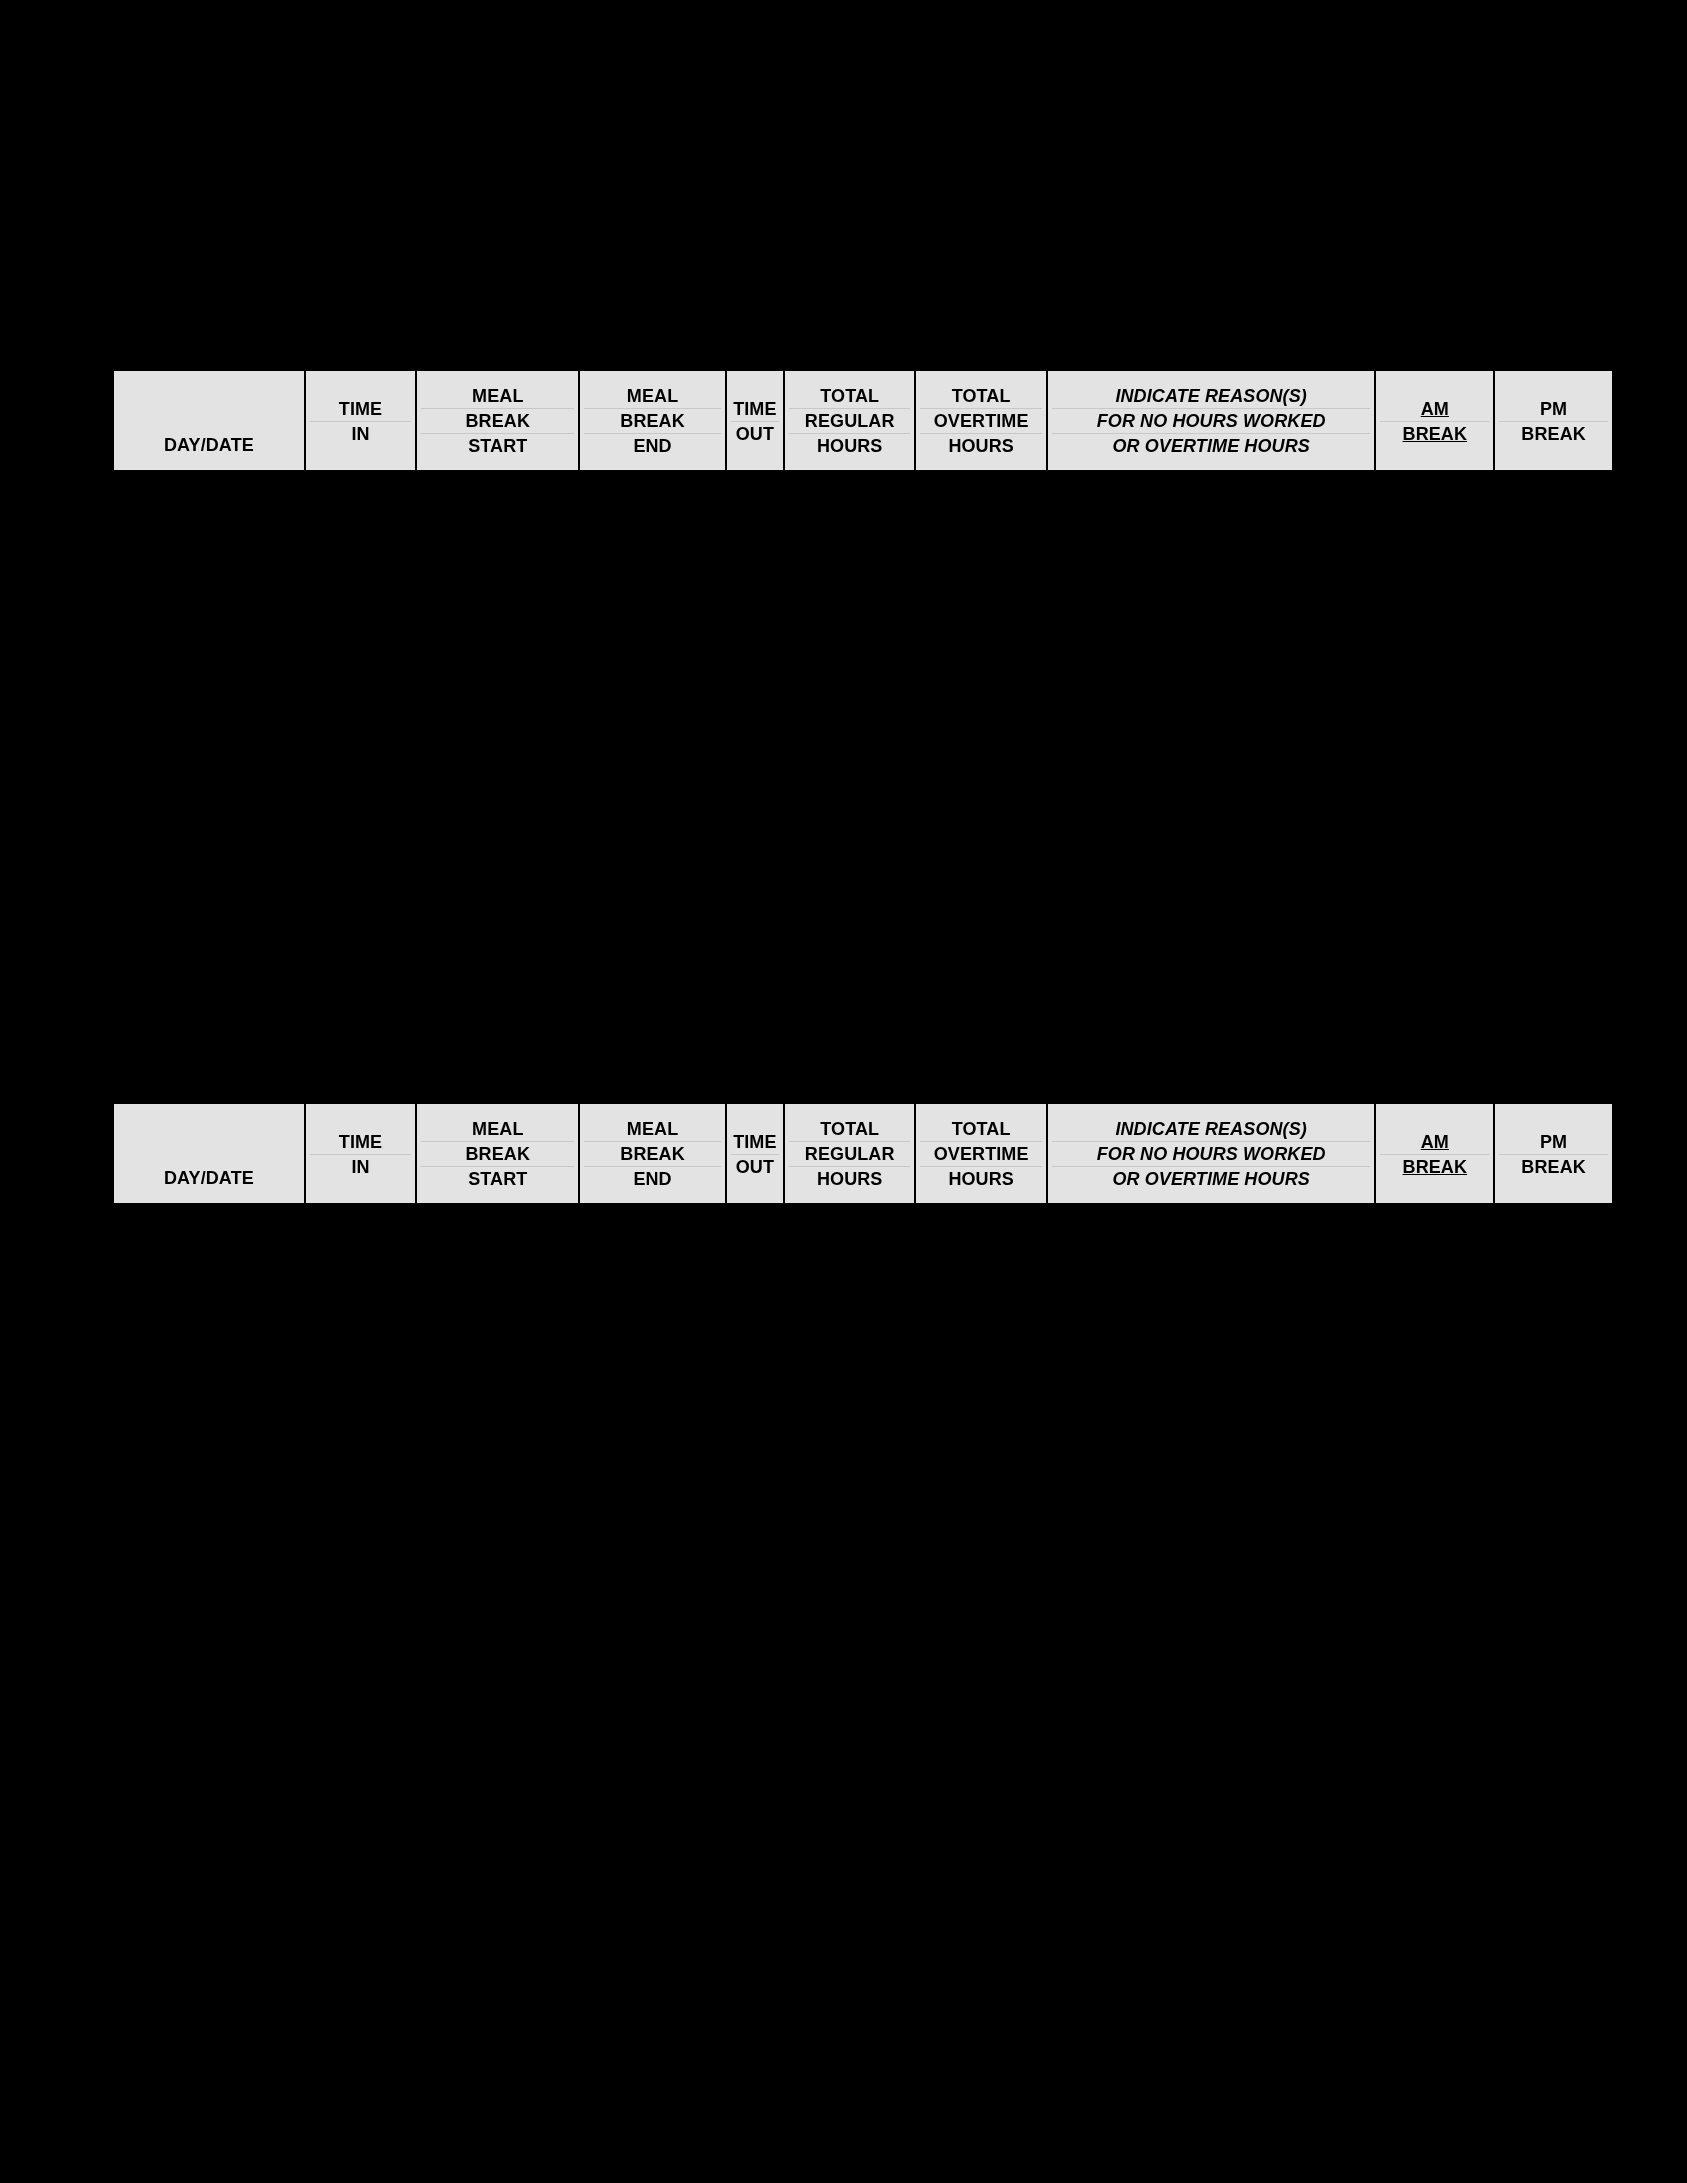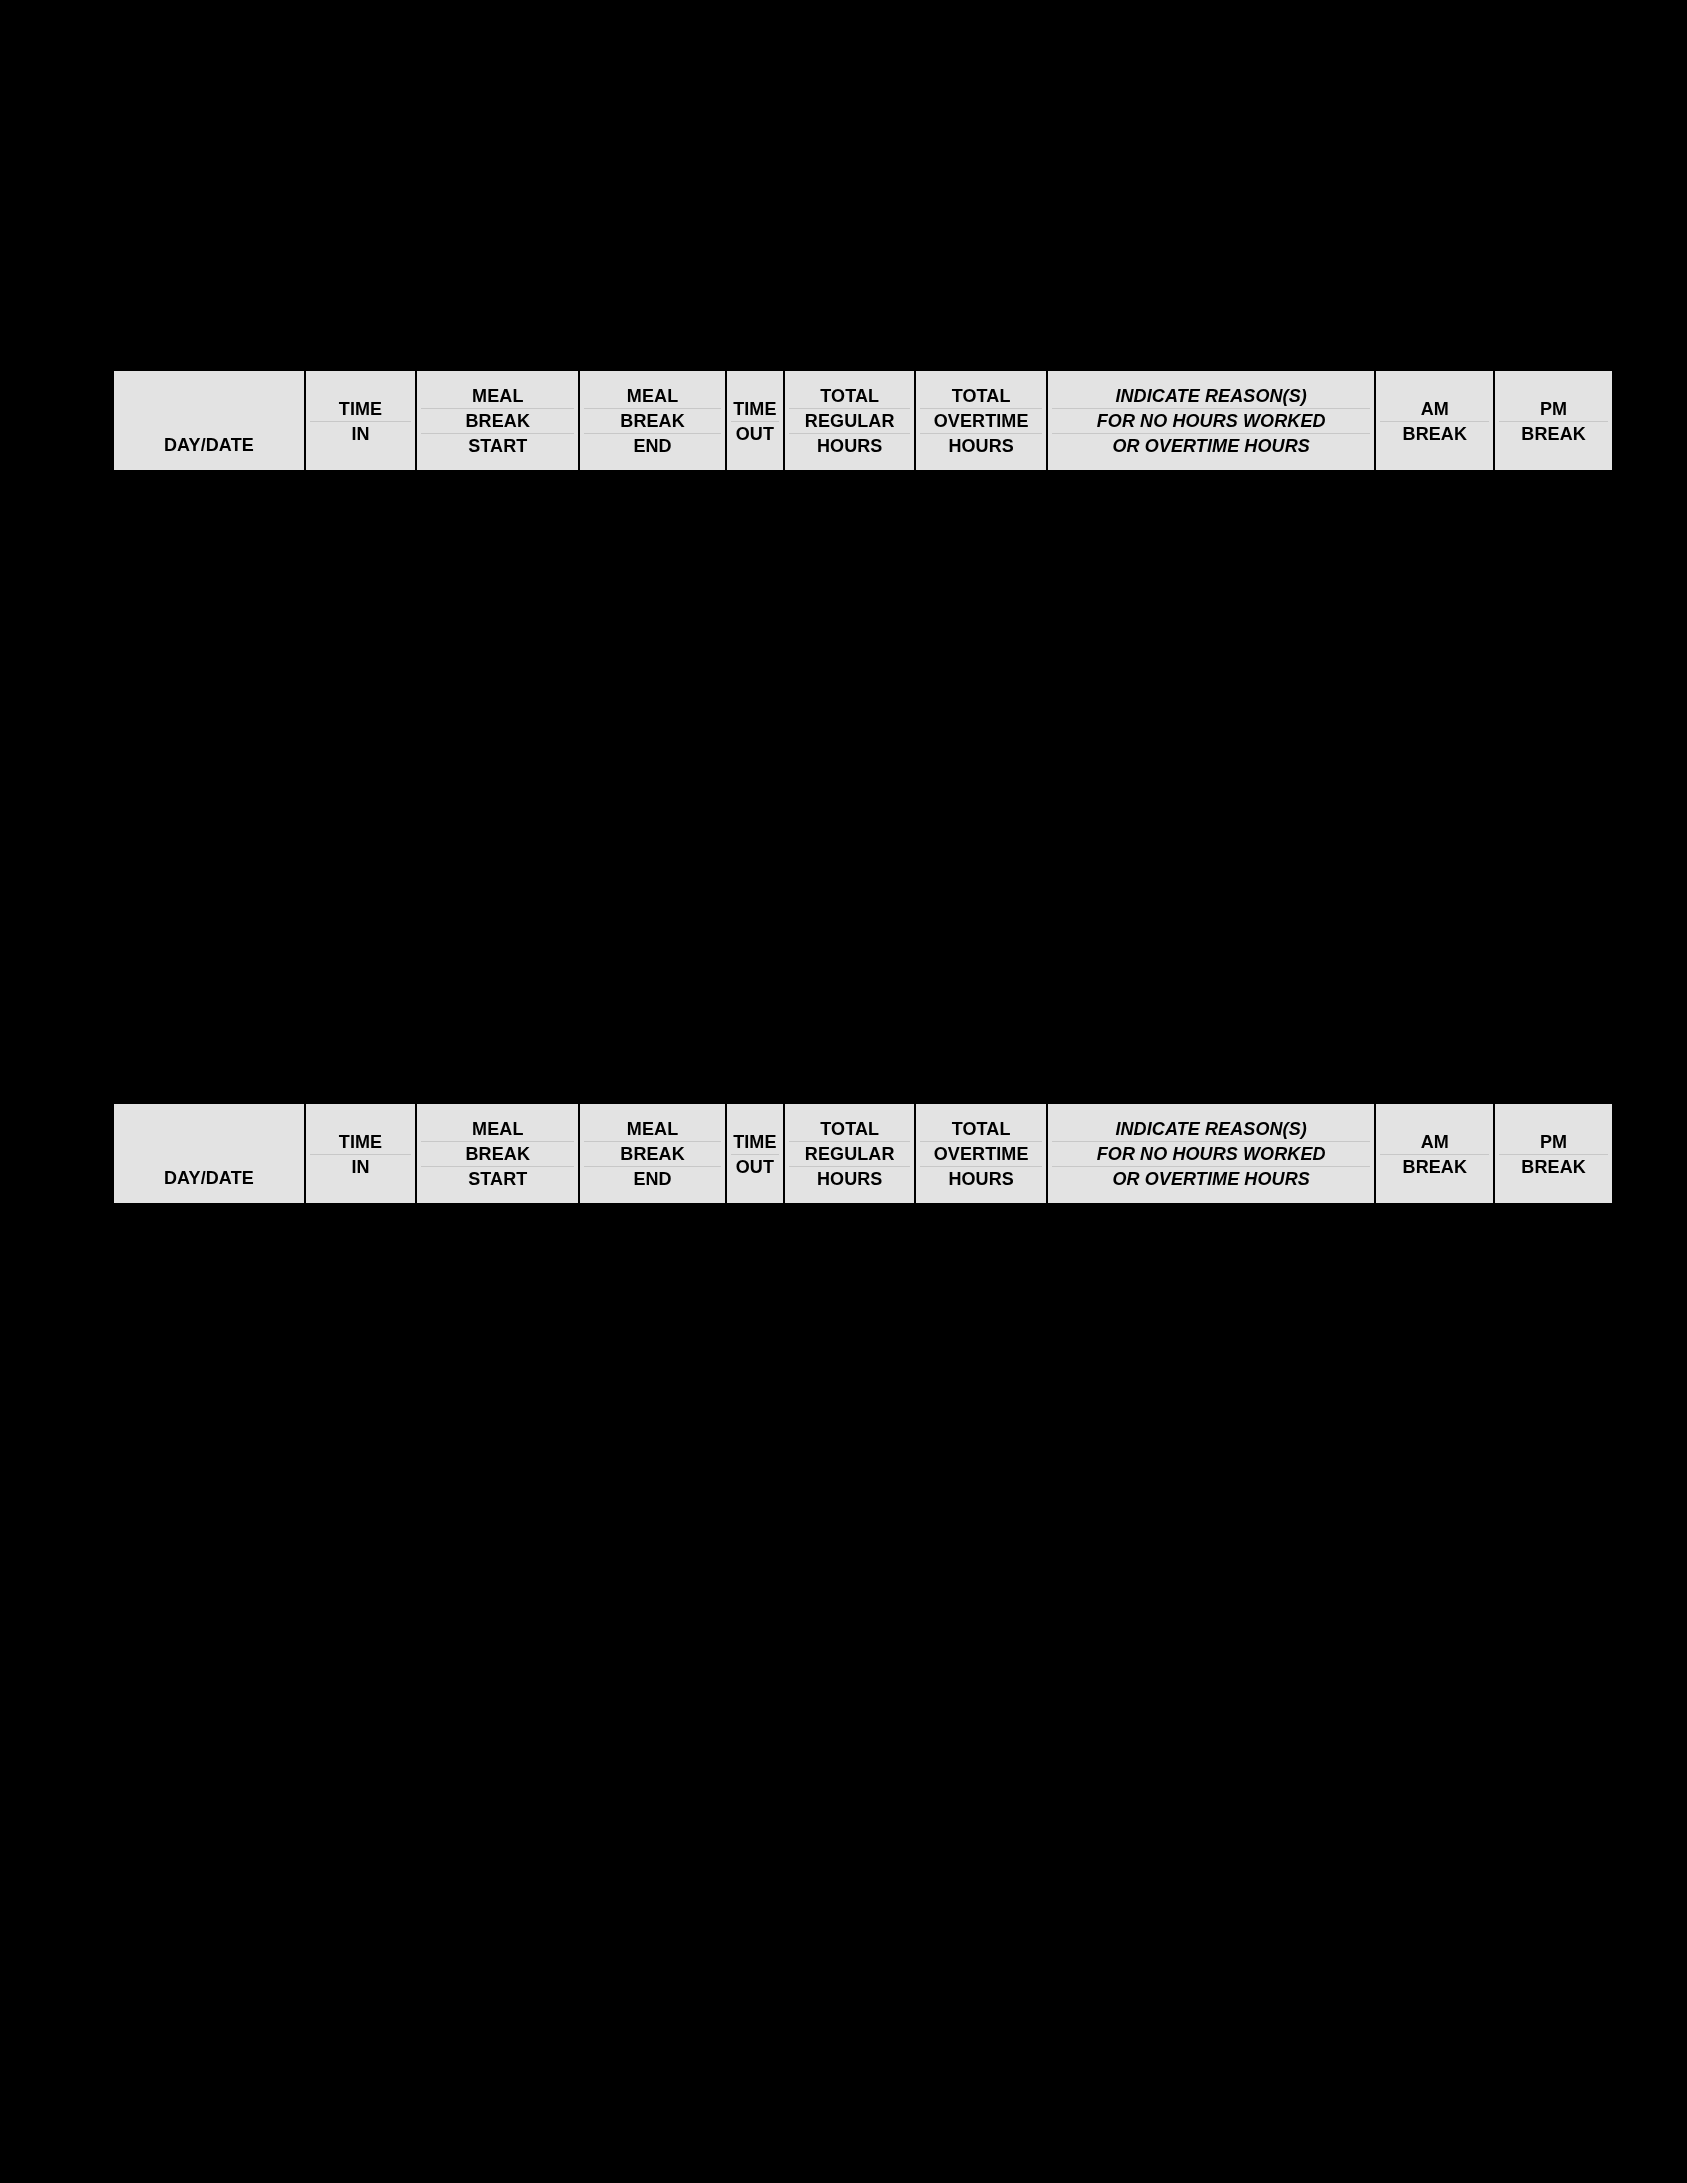--- a/index.html
+++ b/index.html
@@ -78,21 +78,21 @@
 
   
   .col-daydate   { width: 179px; }
   .col-timein    { width: 103px; }
   .col-mbstart   { width: 152px; }
   .col-mbend     { width: 136px; }
   .col-timeout   { width: 53px; }
   .col-treg      { width: 122px; }
   .col-tot       { width: 122px; }
   .col-reason    { width: 308px; font-style: italic; }
-  .col-ambreak   { width: 110px; }
+  .col-ambreak   { width: 110px; text-decoration: underline; }
   .col-pmbreak   { width: 110px; }
 </style>
 </head>
 <body>
 
 <div class="page">
 
   <table class="ts-table block-1">
     <tbody>
       <tr>

